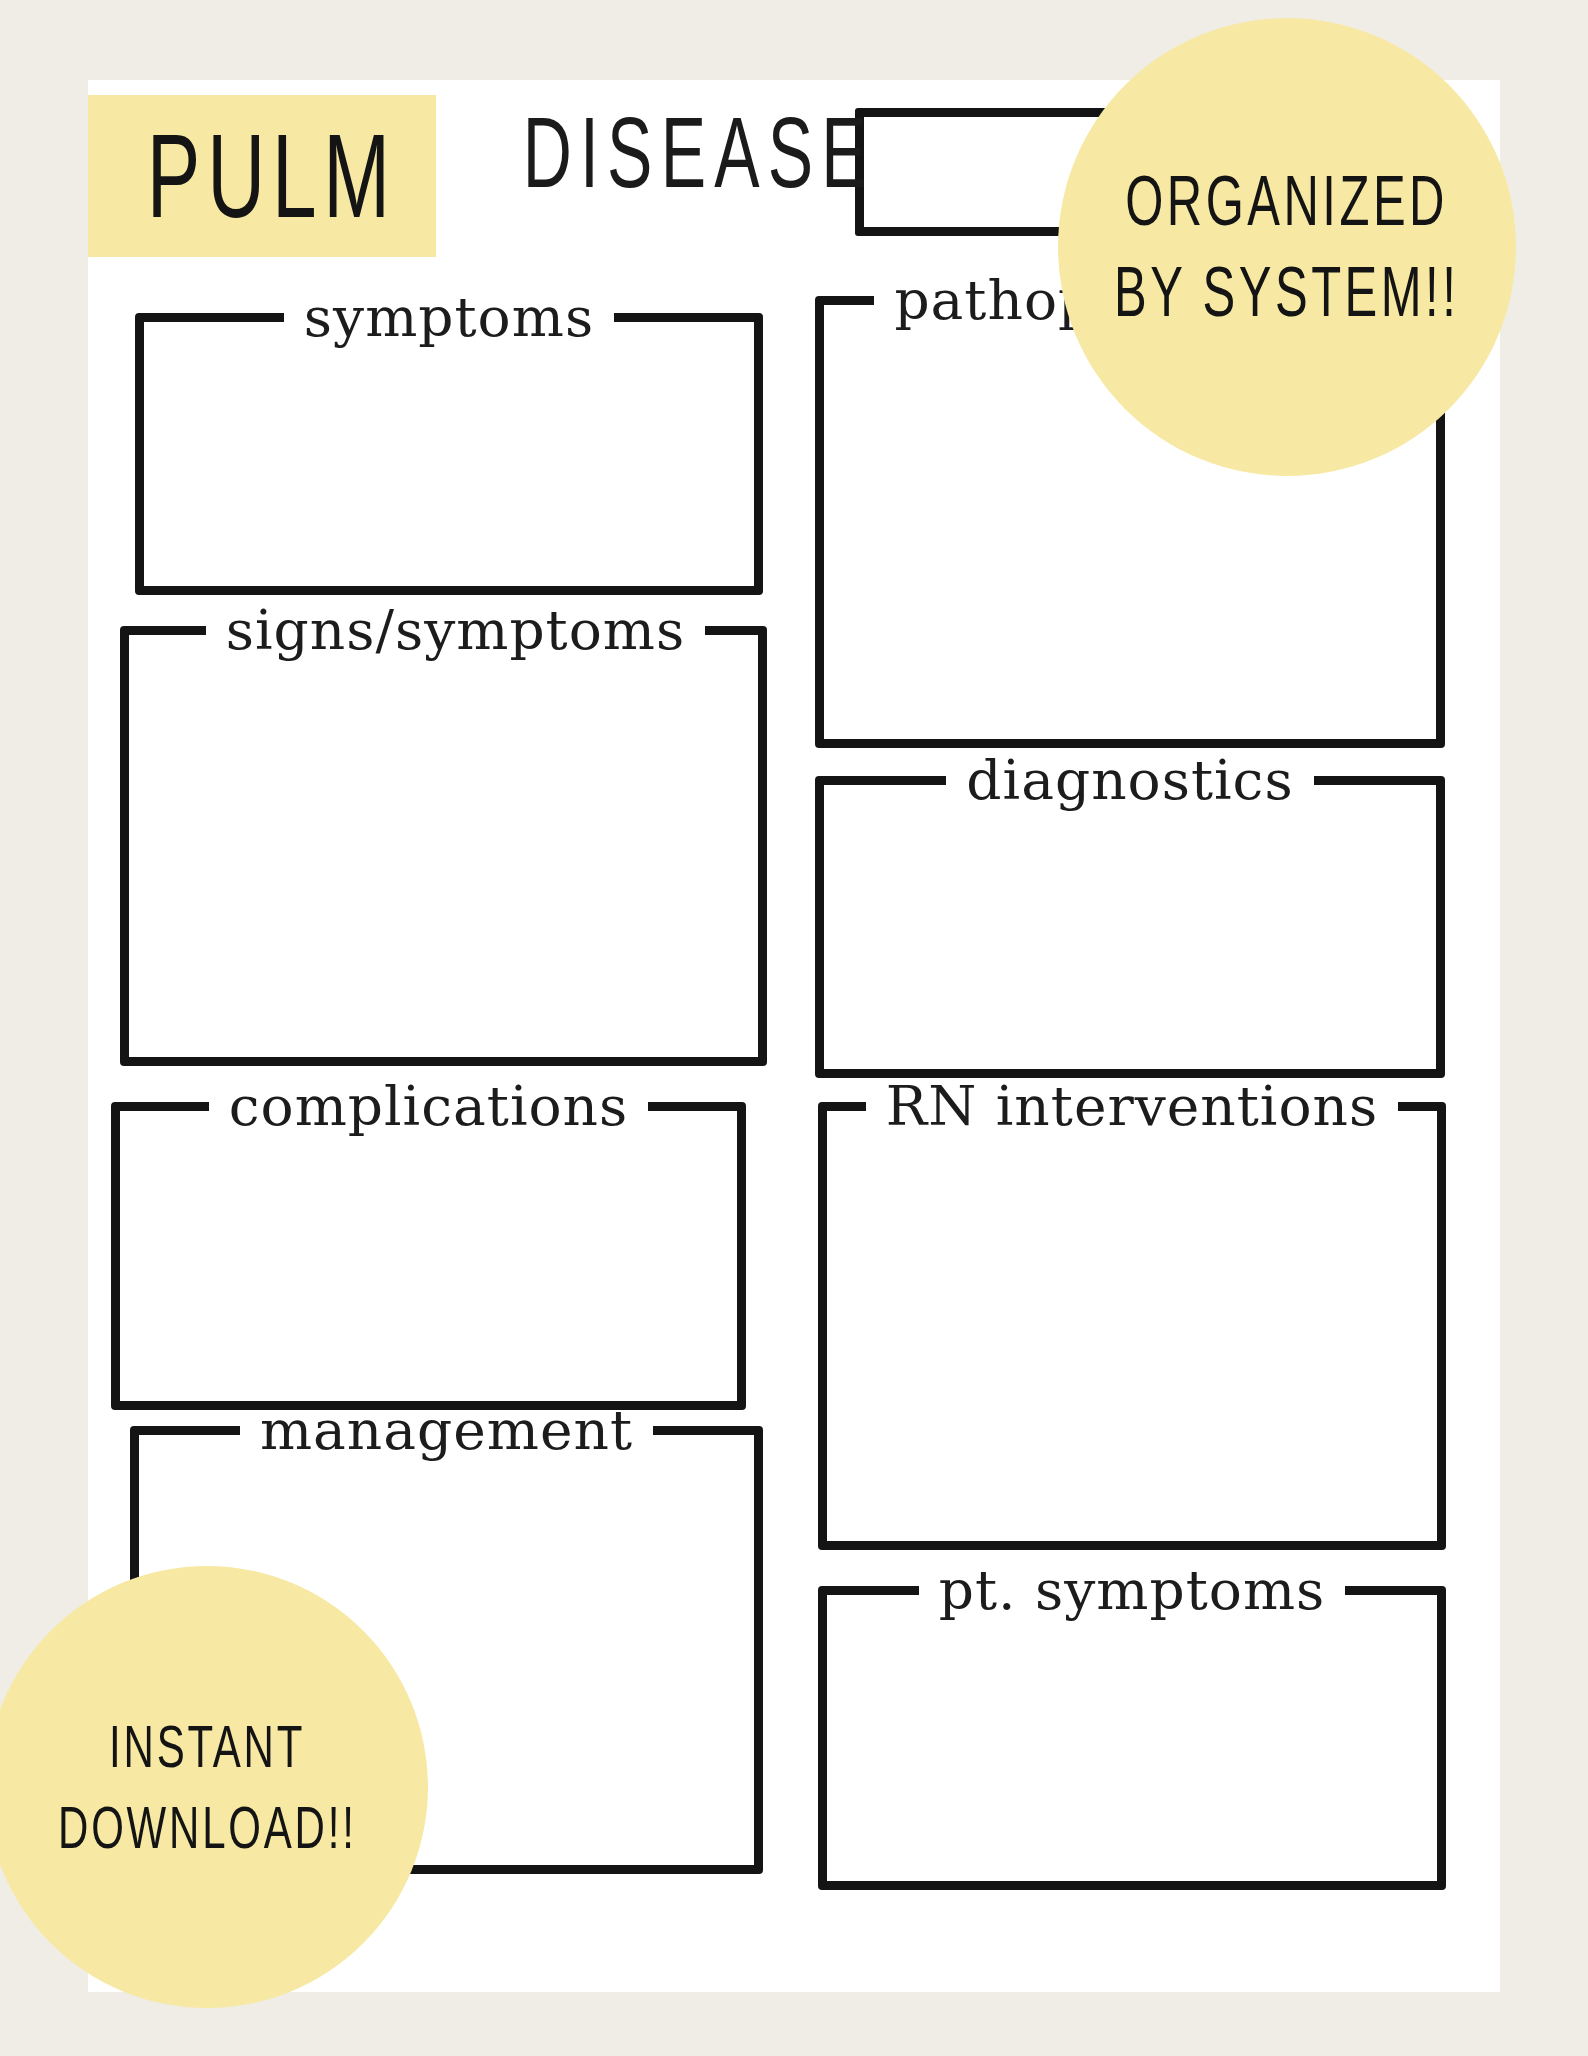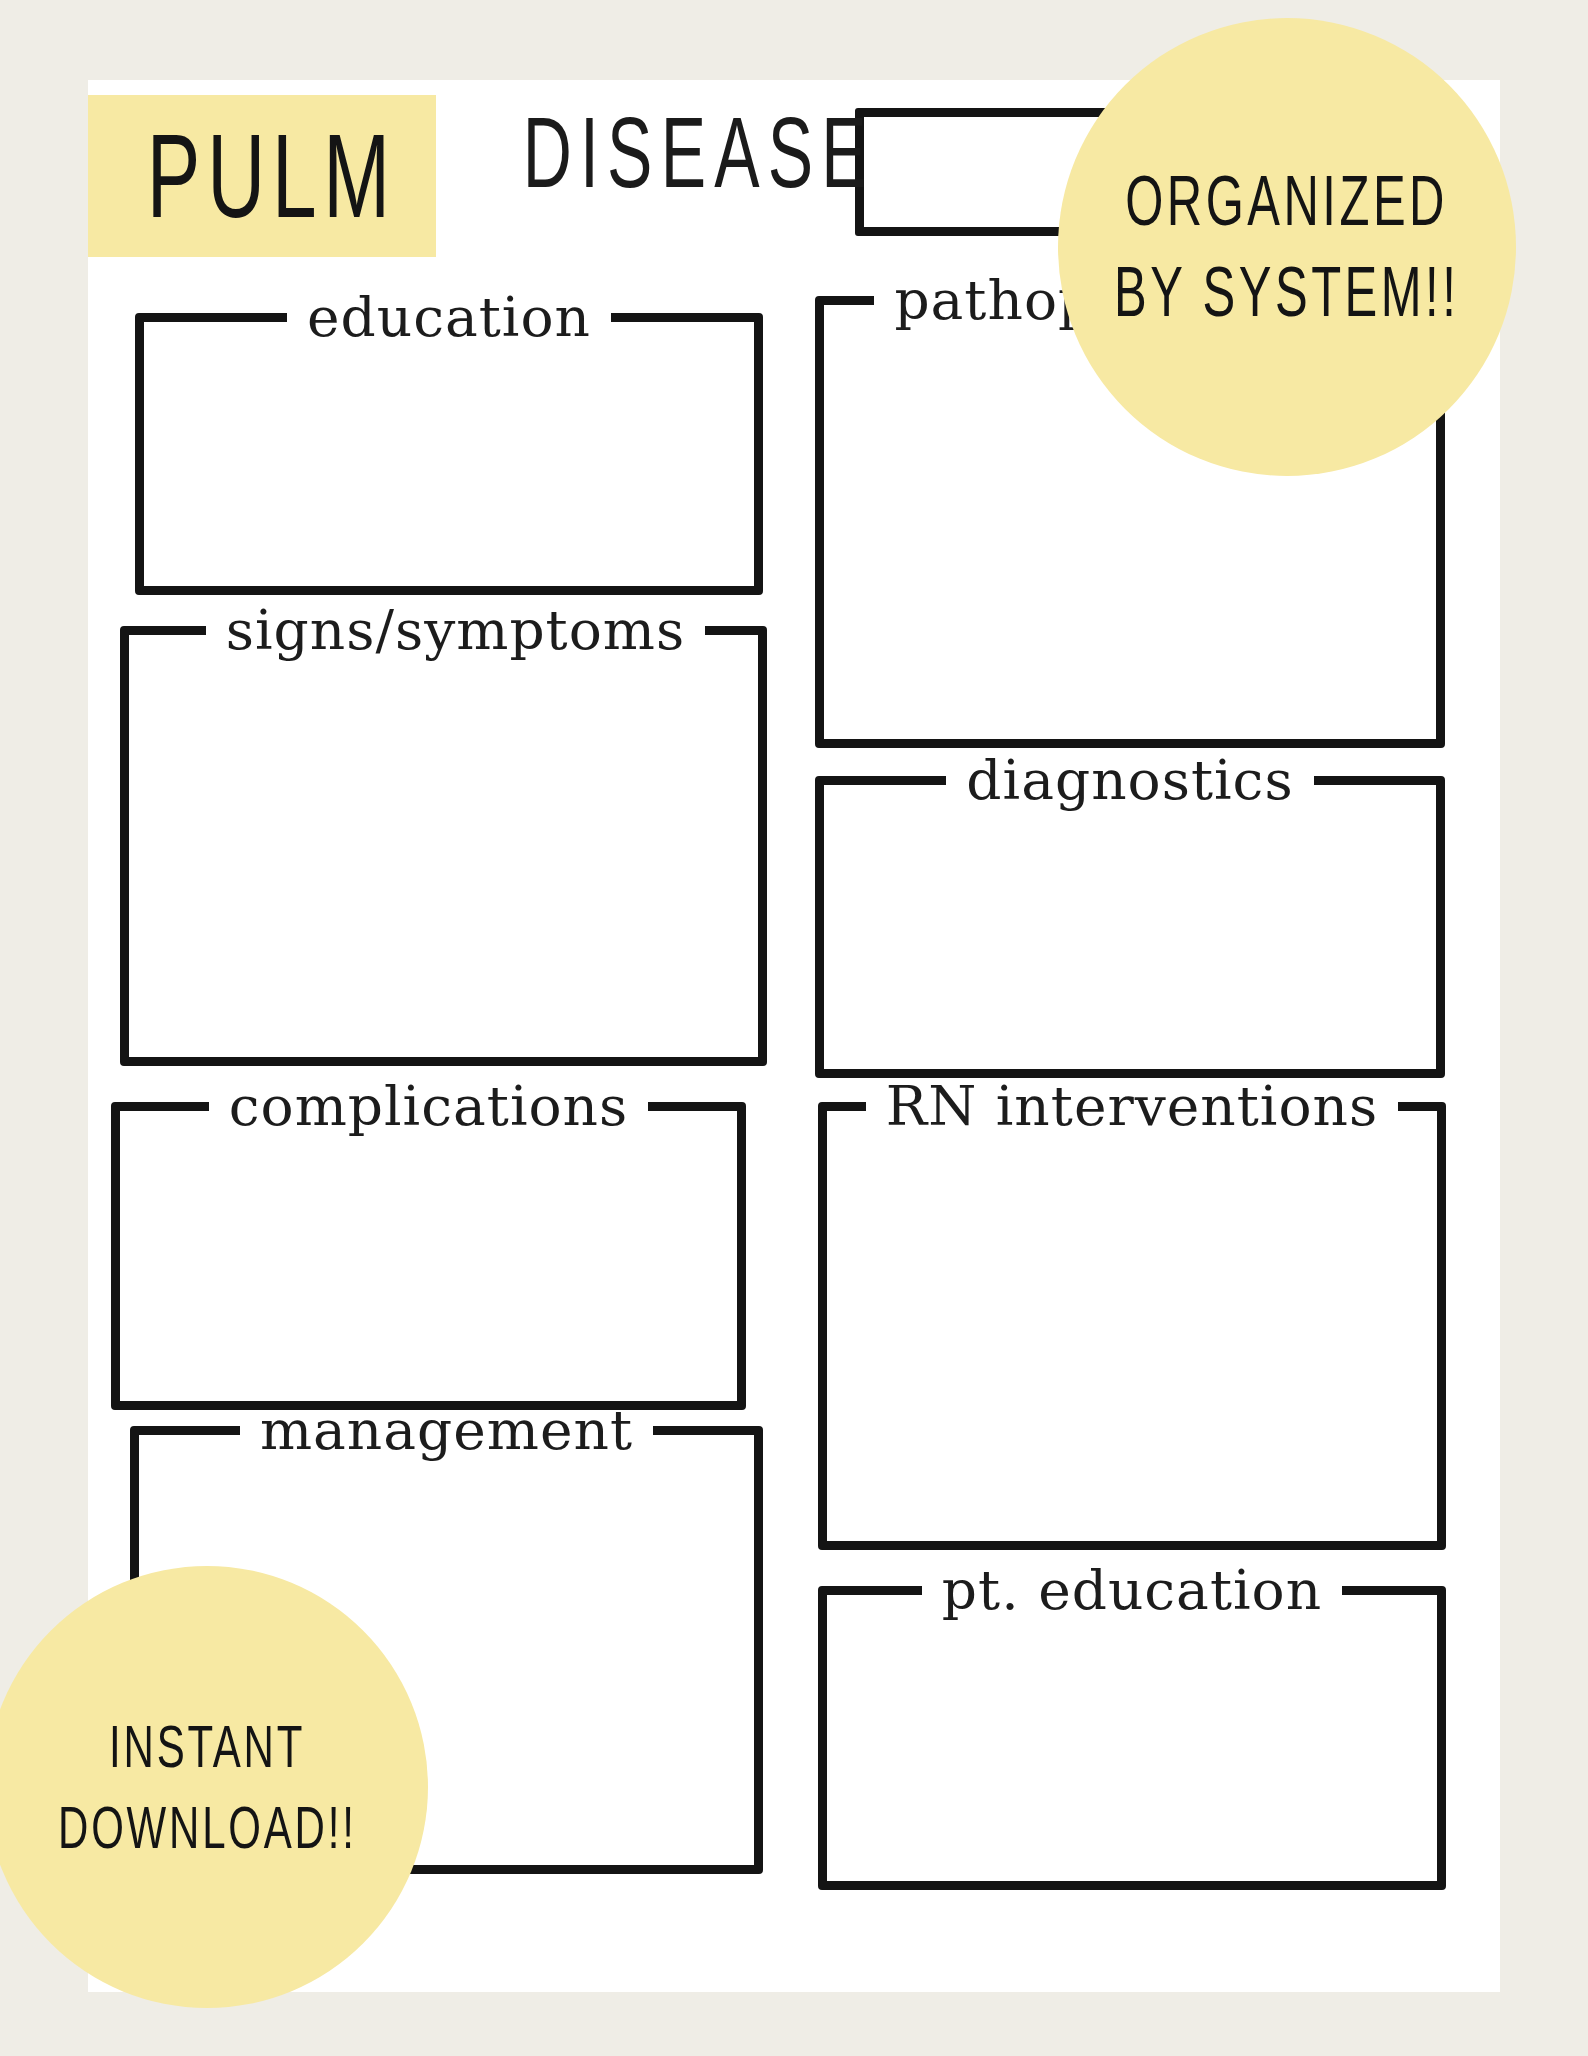--- a/index.html
+++ b/index.html
@@ -157,21 +157,21 @@
     <span class="condensed category-label">PULM</span>
   </div>
 
   <div class="page-title">
     <span class="condensed">DISEASE</span>
   </div>
 
   <div class="name-box"></div>
 
   <fieldset class="box" id="box-etiology">
-    <legend>education</legend>
+    <legend>symptoms</legend>
   </fieldset>
 
   <fieldset class="box" id="box-signs">
     <legend>signs/symptoms</legend>
   </fieldset>
 
   <fieldset class="box" id="box-complications">
     <legend>complications</legend>
   </fieldset>
 
@@ -185,21 +185,21 @@
 
   <fieldset class="box" id="box-diagnostics">
     <legend>diagnostics</legend>
   </fieldset>
 
   <fieldset class="box" id="box-rn">
     <legend>RN interventions</legend>
   </fieldset>
 
   <fieldset class="box" id="box-pteducation">
-    <legend>pt. education</legend>
+    <legend>pt. symptoms</legend>
   </fieldset>
 
   <div class="badge badge-top-right">
     <span class="line">ORGANIZED</span>
     <span class="line">BY SYSTEM!!</span>
   </div>
 
   <div class="badge badge-bottom-left">
     <span class="line">INSTANT</span>
     <span class="line">DOWNLOAD!!</span>

